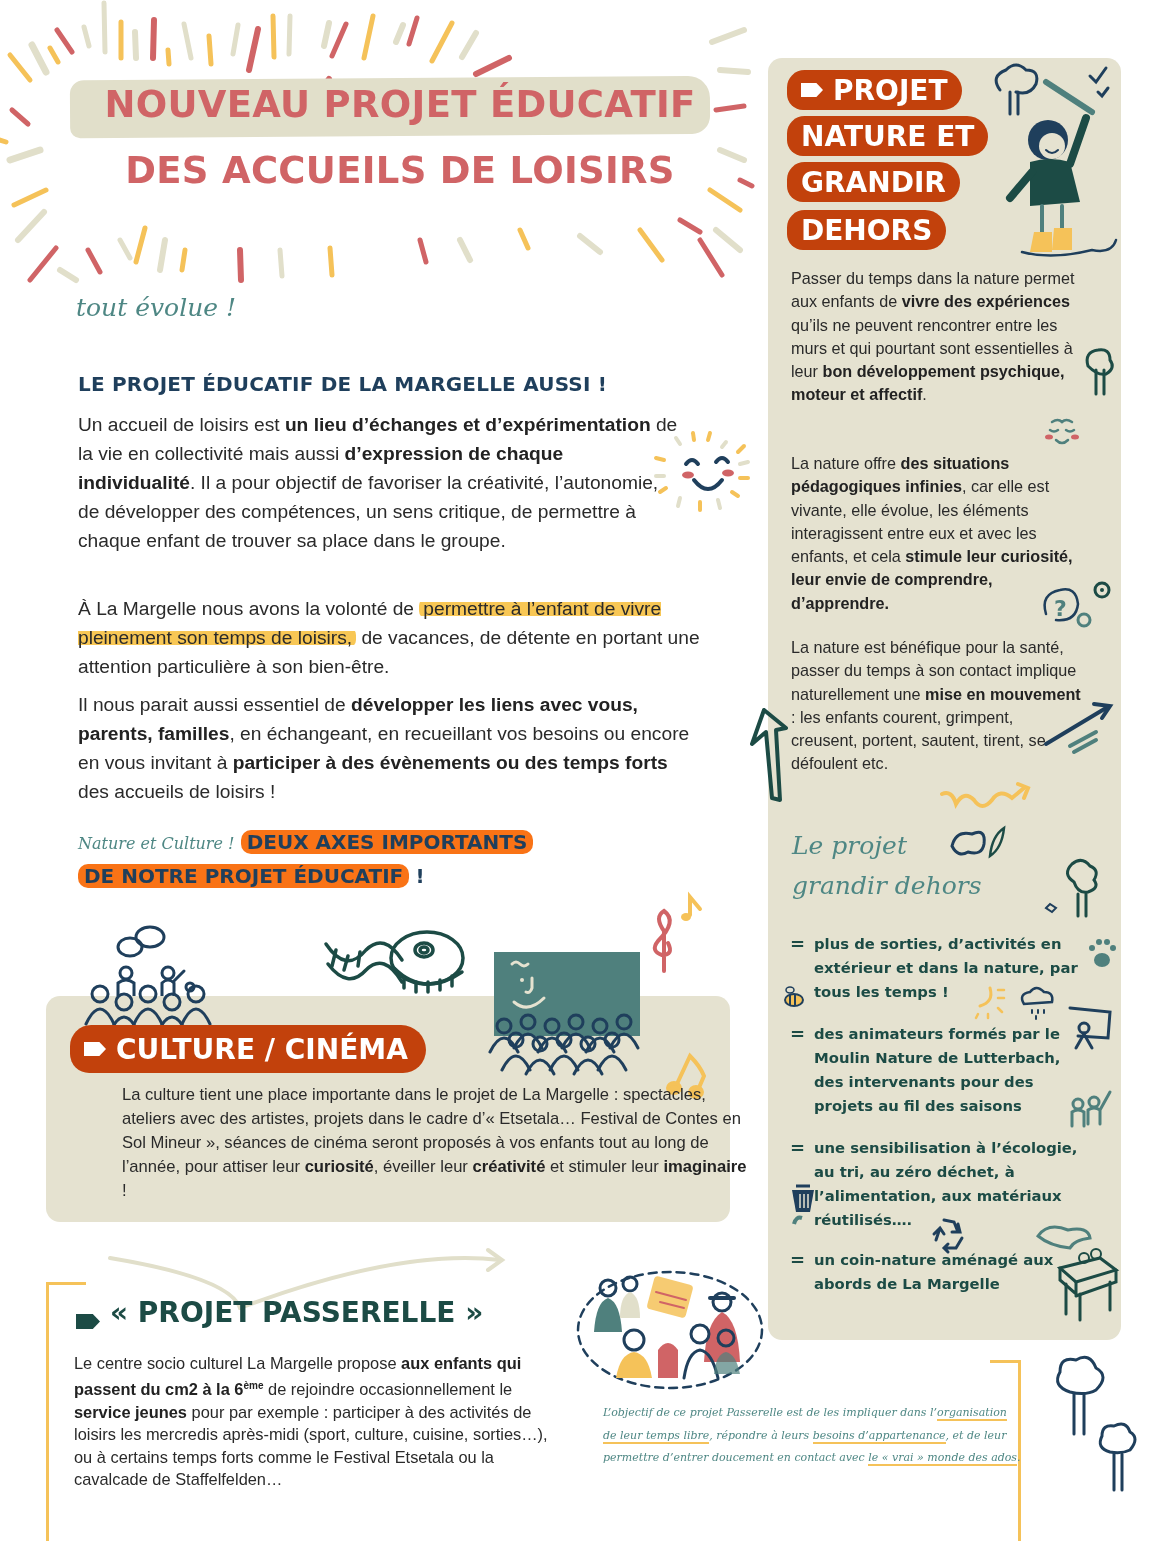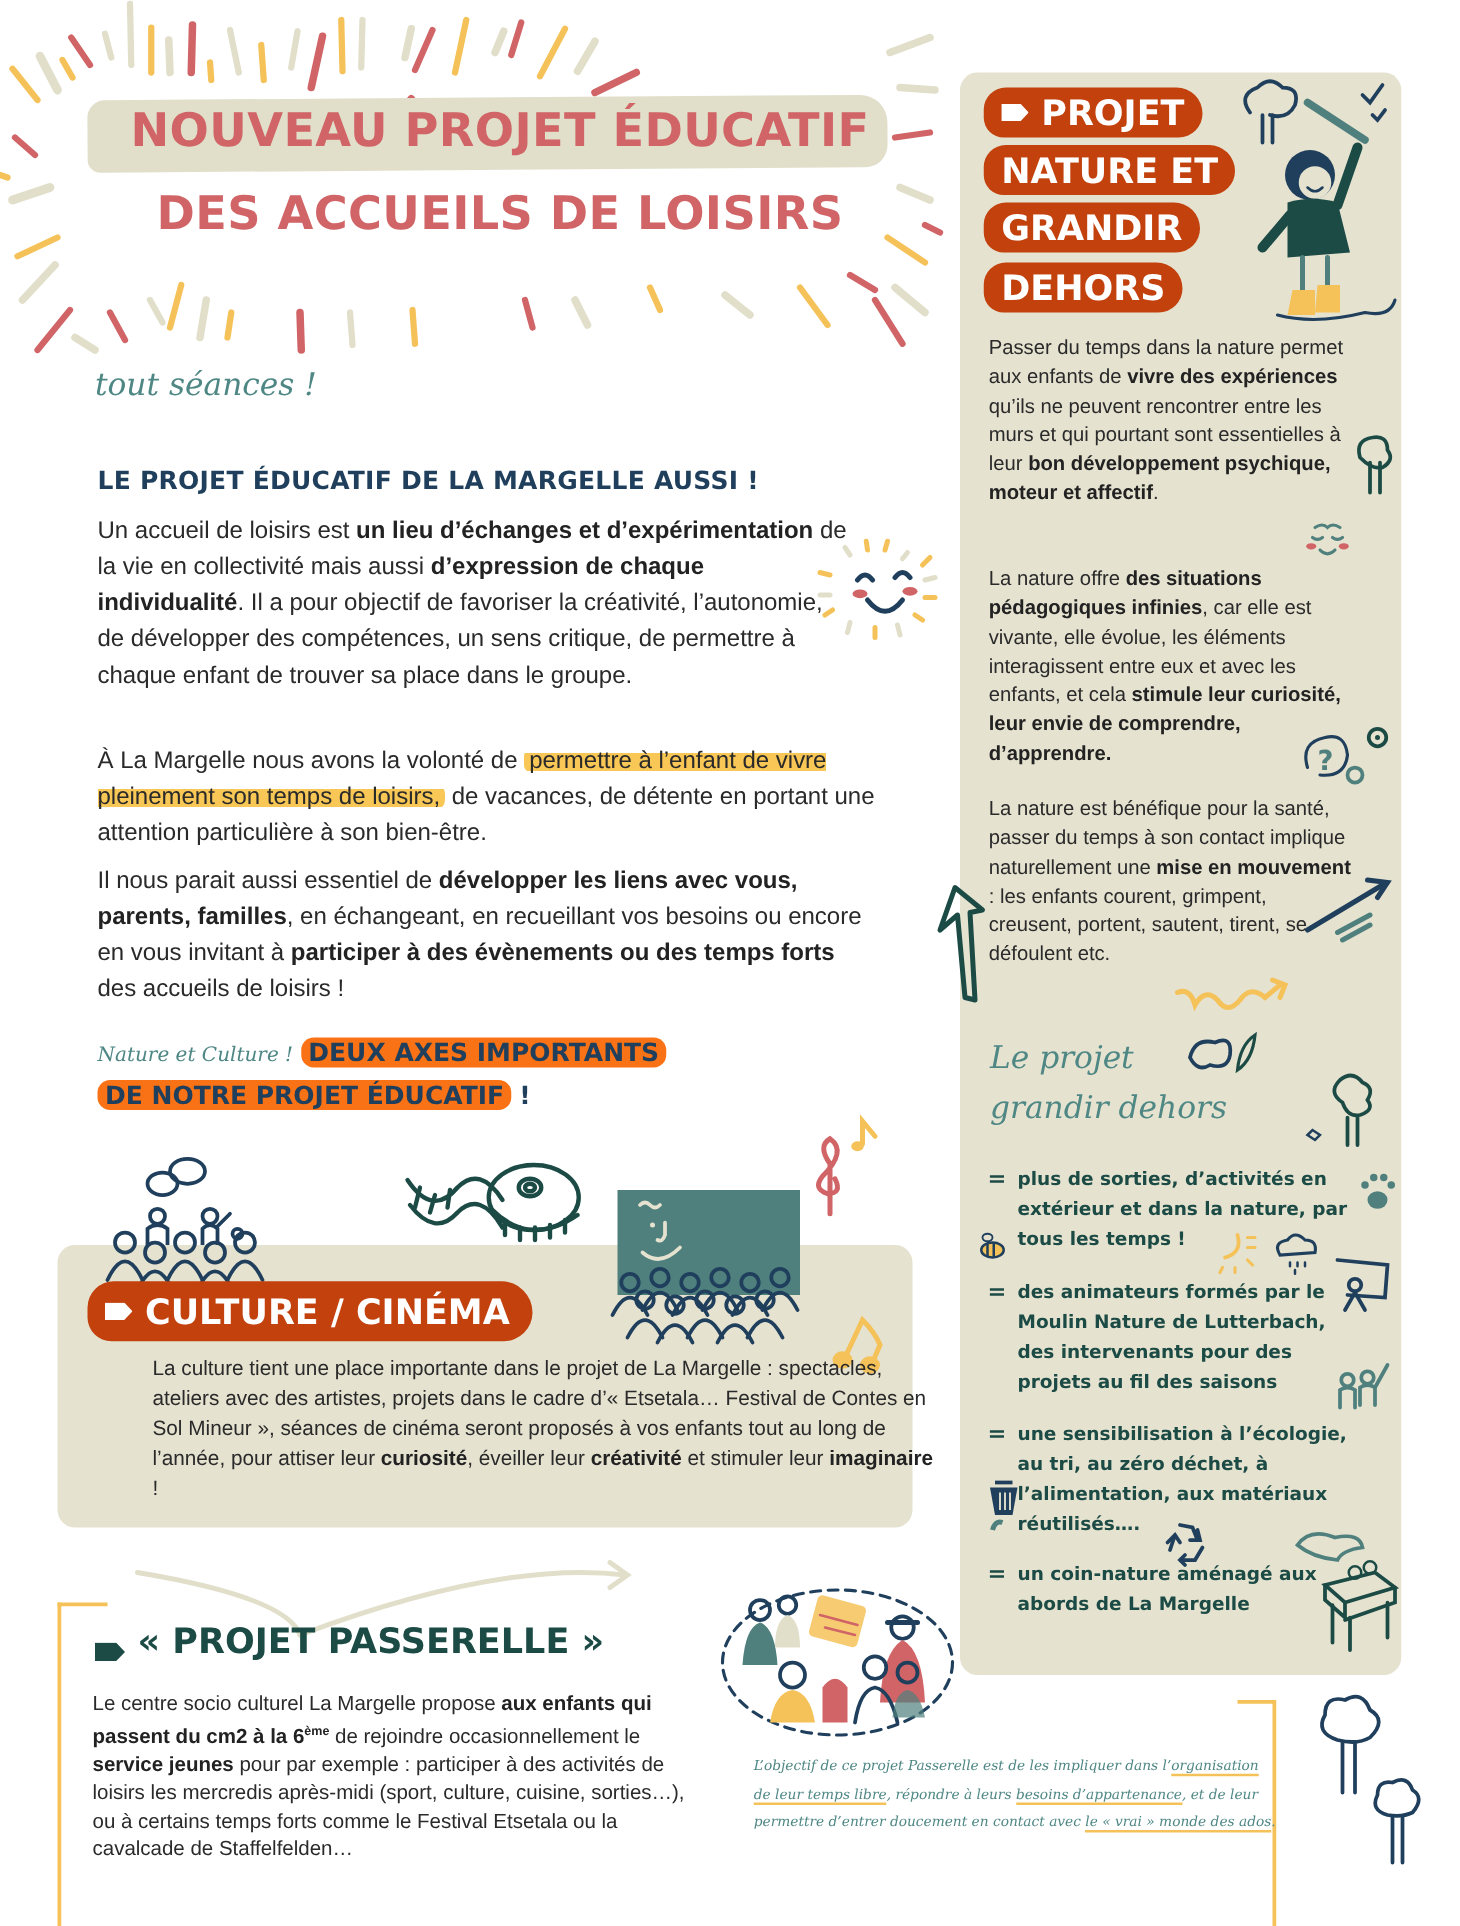--- a/index.html
+++ b/index.html
@@ -129,21 +129,21 @@
   </g>
 </svg>
 
 <div class="title-brush"></div>
 <h1 class="title">
   <div>NOUVEAU PROJET ÉDUCATIF</div>
   <div>DES ACCUEILS DE LOISIRS</div>
 </h1>
 
 <div class="intro-script script">
-  <div>tout séances !</div>
+  <div>tout évolue !</div>
 </div>
 <h2 class="intro-heading">LE PROJET ÉDUCATIF DE LA MARGELLE AUSSI !</h2>
 
 <p class="p1 body-text">
   <span>Un accueil de loisirs est </span><b>un lieu d’échanges et d’expérimentation</b><span> de la vie en collectivité mais aussi </span><b>d’expression de chaque individualité</b><span>. Il a pour objectif de favoriser la créativité, l’autonomie, de développer des compétences, un sens critique, de permettre à chaque enfant de trouver sa place dans le groupe.</span>
 </p>
 
 <svg class="abs" style="left:648px;top:428px;" width="110" height="90" stroke-linecap="round" fill="none">
   <g stroke-width="4">
     <line x1="45" y1="5" x2="46" y2="12" stroke="#f5c259"></line>

